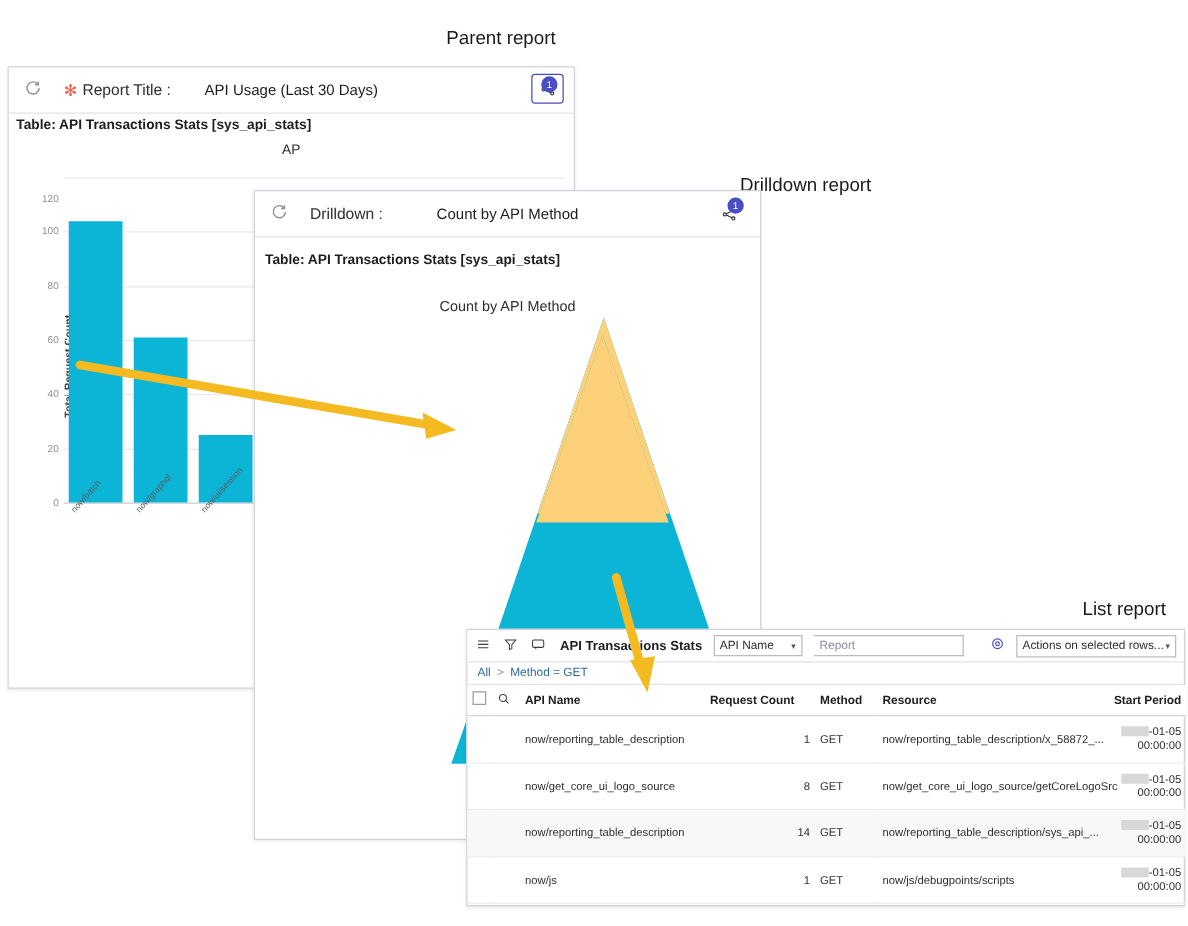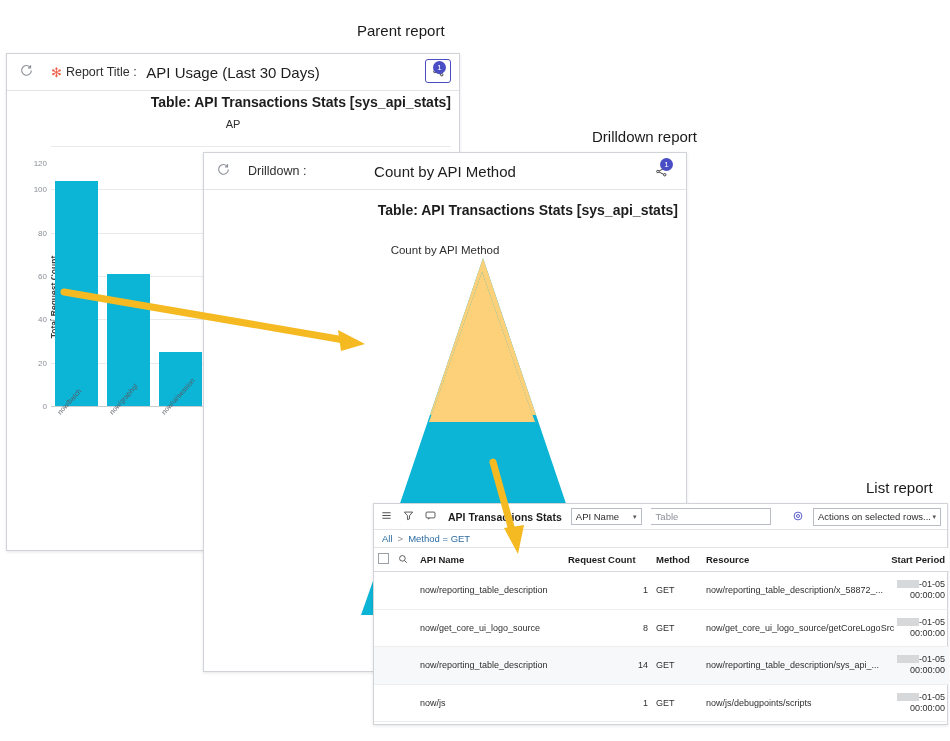--- a/index.html
+++ b/index.html
@@ -41,21 +41,21 @@
     position:relative;
   }
   .rep-head .refresh { width:22px; text-align:center; color:#8b8f98; font-size:13px; }
   .rep-head .lbl {
     font-size:12.5px; color:#2e2e2e; margin-left:14px;
     display:flex; align-items:center; gap:4px;
   }
   .asterisk { color:#f0614d; font-size:13px; line-height:1; }
   .rep-head .ttl {
     position:absolute; left:0; right:0; text-align:center;
-    font-size:15px; color:#1d1d1d; pointer-events:none;
+    font-size:12px; color:#1d1d1d; pointer-events:none;
   }
   .share-box {
     position:absolute; right:8px; top:5px;
     width:26px; height:24px;
     border:1.5px solid #4a4ec4; border-radius:3px;
     display:flex; align-items:center; justify-content:center;
   }
   .share-badge {
     position:absolute; right:4px; top:1px;
     width:13px; height:13px; border-radius:50%;
@@ -65,23 +65,22 @@
   }
 
   .ask-row {
     display:flex; align-items:center; height:33px; padding:0 8px;
     font-size:11.5px; color:#3b3b3b;
   }
   .ask-row .ico { width:22px; text-align:center; color:#8b8f98; font-size:11px; }
   .ask-row .txt { margin-left:14px; }
 
   .table-line {
-    font-size:14px; font-weight:bold; color:#1d1d1d;
+    font-size:11px; font-weight:bold; color:#1d1d1d;
     padding:3px 8px 4px 6px;
-    text-align:right;
   }
   .filter-line {
     display:flex; align-items:center; padding:3px 8px 6px 8px;
     font-size:10.5px; color:#3b3b3b;
   }
   .filter-line .ico { width:22px; text-align:center; color:#4a4ec4; font-size:11px; }
   .filter-line .crumb { margin-left:14px; letter-spacing:.2px; }
 
   .chart-title {
     text-align:center; font-size:11px; color:#2e2e2e;
@@ -111,21 +110,21 @@
   }
   .xtick {
     position:absolute;
     font-size:7px; color:#555b63;
     transform-origin:left top;
     transform:rotate(-48deg);
     white-space:nowrap;
   }
 
   
-  #drilldown-report { left:203px; top:152px; width:484px; height:520px; }
+  #drilldown-report { left:203px; top:152px; width:406px; height:520px; }
   .pyr-wrap { position:relative; width:100%; height:420px; }
 
   
   #list-report { left:373px; top:503px; width:575px; height:222px; }
   .list-toolbar {
     display:flex; align-items:center; height:26px;
     background:#ffffff; border-bottom:1px solid #e2e4e8;
     padding:0 6px; gap:9px;
   }
   .tb-ico { color:#3b3b3b; font-size:11px; width:13px; text-align:center; }
@@ -238,21 +237,21 @@
     </div>
 
     <div class="xtick" style="left:49px;  top:279px;">now/batch</div>
     <div class="xtick" style="left:101px; top:279px;">now/graphql</div>
     <div class="xtick" style="left:153px; top:279px;">now/ui/session</div>
     <div class="xtick" style="left:205px; top:279px;">now/url</div>
     <div class="xtick" style="left:257px; top:279px;">now/reporting_table_description</div>
   </div>
 </div>
 
-<div class="caption" style="left:592px; top:128px;">Drilldown report</div>
+<div class="caption" style="left:592px; top:140px;">Drilldown report</div>
 
 <div class="panel" id="drilldown-report">
 
   <div class="rep-head">
     <div class="refresh">
       <svg width="13" height="13" viewBox="0 0 16 16">
           <path d="M13 4.5A6 6 0 1 0 14 8" fill="none" stroke="#8b8f98" stroke-width="1.4"></path>
           <path d="M13 1.5v3.2h-3.2" fill="none" stroke="#8b8f98" stroke-width="1.4"></path>
         </svg>
     </div>
@@ -307,21 +306,21 @@
       <svg width="11" height="11" viewBox="0 0 16 16">
           <rect x="1.5" y="3" width="13" height="8.5" rx="1.5" fill="none" stroke="#3b3b3b" stroke-width="1.2"></rect>
           <path d="M5 11.5 4.2 14l3-2.5z" fill="#3b3b3b"></path>
         </svg>
     </span>
     <span class="tb-title">API Transactions Stats</span>
     <span class="tb-select">
       <span>API Name</span>
       <span style="font-size:7px; color:#555;">▾</span>
     </span>
-    <span class="tb-search">Table</span>
+    <span class="tb-search">Report</span>
     <span class="tb-spacer"></span>
     <span class="tb-gear">
       <svg width="12" height="12" viewBox="0 0 16 16">
           <circle cx="8" cy="8" r="5.2" fill="none" stroke="#4a4ec4" stroke-width="1.2"></circle>
           <circle cx="8" cy="8" r="2" fill="none" stroke="#4a4ec4" stroke-width="1.2"></circle>
         </svg>
     </span>
     <span class="tb-actions">
       <span>Actions on selected rows...</span>
       <span style="font-size:7px; color:#555;">▾</span>

